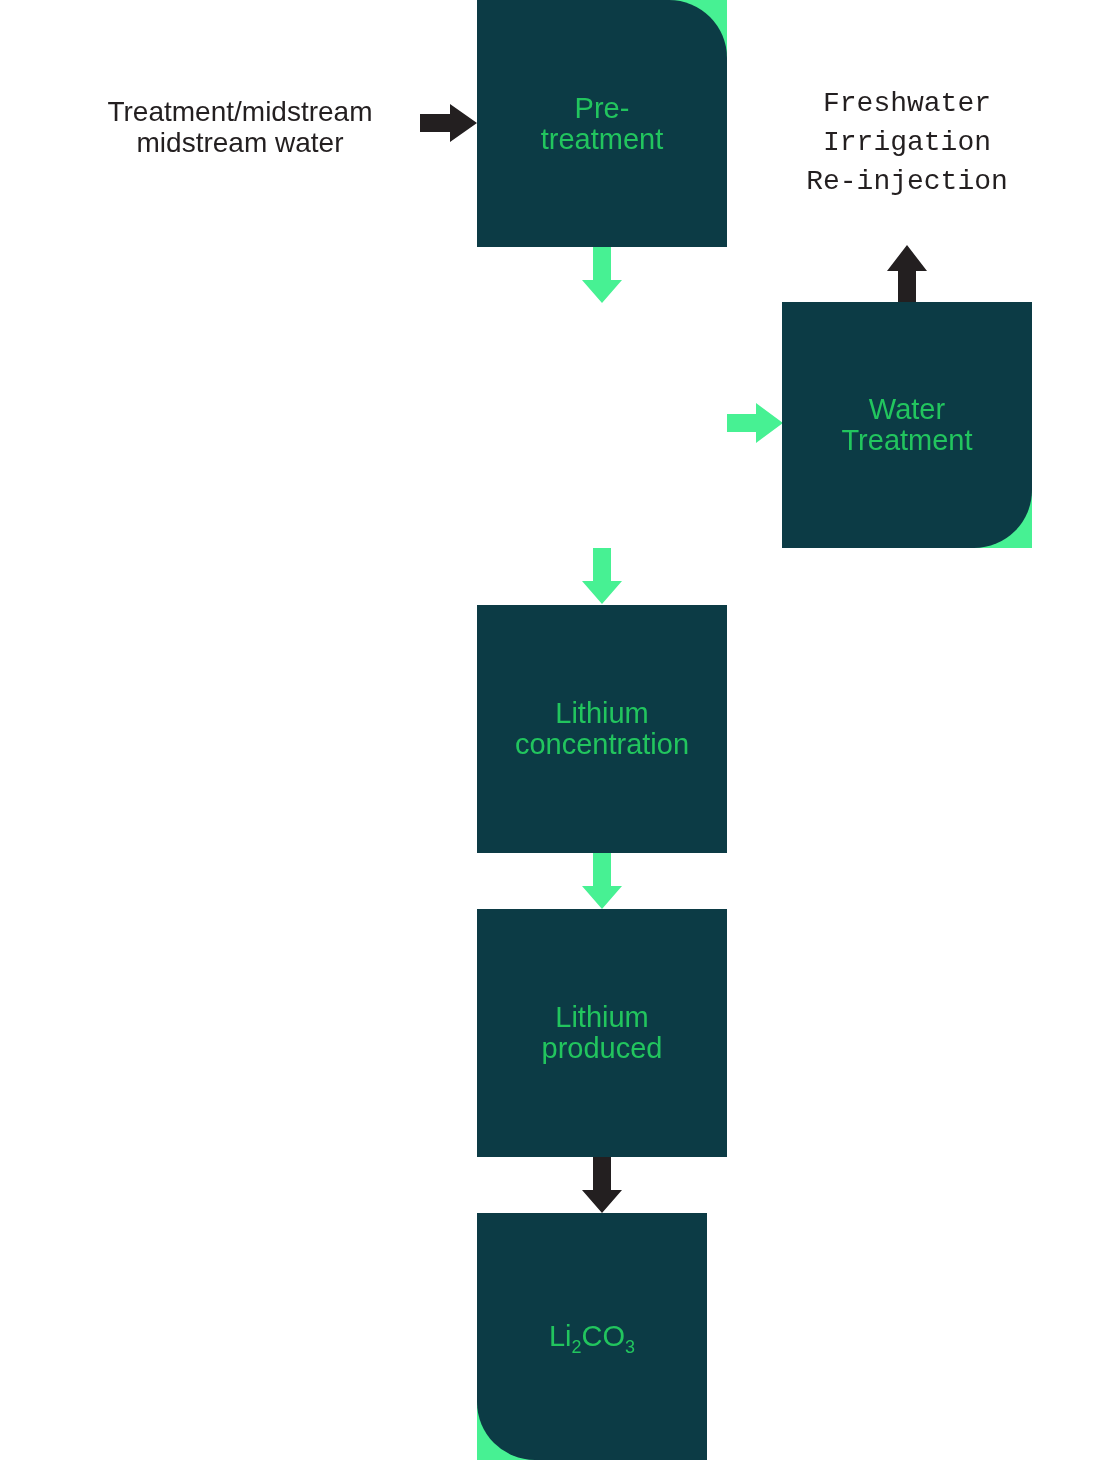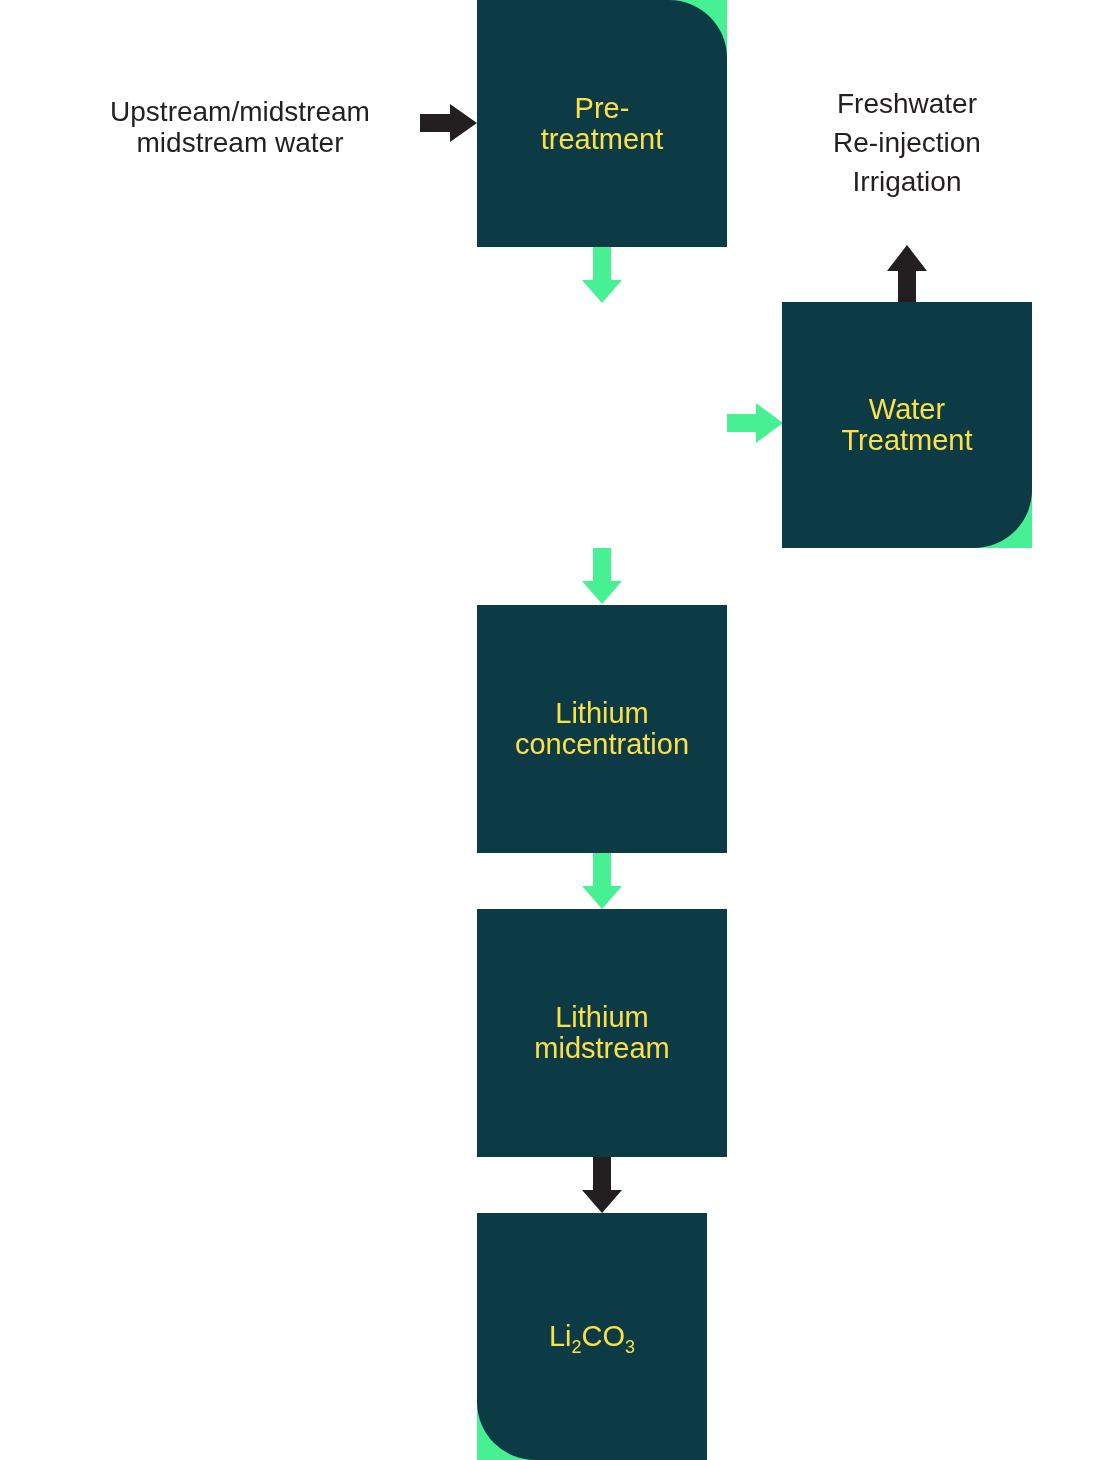--- a/index.html
+++ b/index.html
@@ -15,21 +15,21 @@
     background: #FFFFFF;
     overflow: hidden;
   }
   .ext-label {
     position: absolute;
     color: #231F20;
     text-align: center;
     font-size: 28px;
   }
   .input-label { left: 55px; top: 96px; width: 370px; line-height: 31px; }
-  .output-label { left: 757px; top: 84px; width: 300px; line-height: 39px; }
+  .output-label { left: 757px; top: 84px; width: 300px; line-height: 39px; font-family: Liberation Mono, monospace; }
 
   .node { position: absolute; }
   .node .accent {
     position: absolute;
     width: 70px;
     height: 70px;
     background: #47F193;
   }
   .accent-tr { top: 0; right: 0; }
   .accent-br { bottom: 0; right: 0; }
@@ -39,39 +39,39 @@
     left: 0; top: 0; right: 0; bottom: 0;
     background: #0C3B45;
     display: flex;
     align-items: center;
     justify-content: center;
   }
   .round-tr { border-top-right-radius: 58px; }
   .round-br { border-bottom-right-radius: 58px; }
   .round-bl { border-bottom-left-radius: 58px; }
   .node-label {
-    color: #fde047;
+    color: #22c55e;
     text-align: center;
     font-size: 29px;
     line-height: 31px;
   }
   .node-label.big { font-size: 33px; }
   .node-label sub { font-size: 0.62em; line-height: 0; }
 
   .arrow { position: absolute; display: block; }
   .fill-green { fill: #47F193; }
   .fill-black { fill: #231F20; }
 </style>
 </head>
 <body>
 
 <div class="canvas">
 
   <div class="ext-label input-label">
-    <div>Upstream/midstream</div>
+    <div>Treatment/midstream</div>
     <div>midstream water</div>
   </div>
 
   <svg class="arrow" style="left:420px; top:103px;" width="57" height="40" viewBox="0 0 57 40">
     <polygon class="fill-black" points="0,11 30,11 30,1 57,20 30,39 30,29 0,29"></polygon>
   </svg>
 
   <div class="node" style="left:477px; top:0; width:250px; height:247px;">
     <div class="accent accent-tr"></div>
     <div class="face round-tr">
@@ -100,22 +100,22 @@
       </div>
     </div>
   </div>
 
   <svg class="arrow" style="left:885px; top:245px;" width="44" height="57" viewBox="0 0 44 57">
     <polygon class="fill-black" points="13,57 13,26 2,26 22,0 42,26 31,26 31,57"></polygon>
   </svg>
 
   <div class="ext-label output-label">
     <div>Freshwater</div>
+    <div>Irrigation</div>
     <div>Re-injection</div>
-    <div>Irrigation</div>
   </div>
 
   <svg class="arrow" style="left:580px; top:548px;" width="44" height="56" viewBox="0 0 44 56">
     <polygon class="fill-green" points="13,0 31,0 31,33 42,33 22,56 2,33 13,33"></polygon>
   </svg>
 
   <div class="node" style="left:477px; top:605px; width:250px; height:248px;">
     <div class="face">
       <div class="node-label">
         <div>Lithium</div>
@@ -125,21 +125,21 @@
   </div>
 
   <svg class="arrow" style="left:580px; top:853px;" width="44" height="56" viewBox="0 0 44 56">
     <polygon class="fill-green" points="13,0 31,0 31,33 42,33 22,56 2,33 13,33"></polygon>
   </svg>
 
   <div class="node" style="left:477px; top:909px; width:250px; height:248px;">
     <div class="face">
       <div class="node-label">
         <div>Lithium</div>
-        <div>midstream</div>
+        <div>produced</div>
       </div>
     </div>
   </div>
 
   <svg class="arrow" style="left:580px; top:1157px;" width="44" height="56" viewBox="0 0 44 56">
     <polygon class="fill-black" points="13,0 31,0 31,33 42,33 22,56 2,33 13,33"></polygon>
   </svg>
 
   <div class="node" style="left:477px; top:1213px; width:230px; height:247px;">
     <div class="accent accent-bl"></div>

